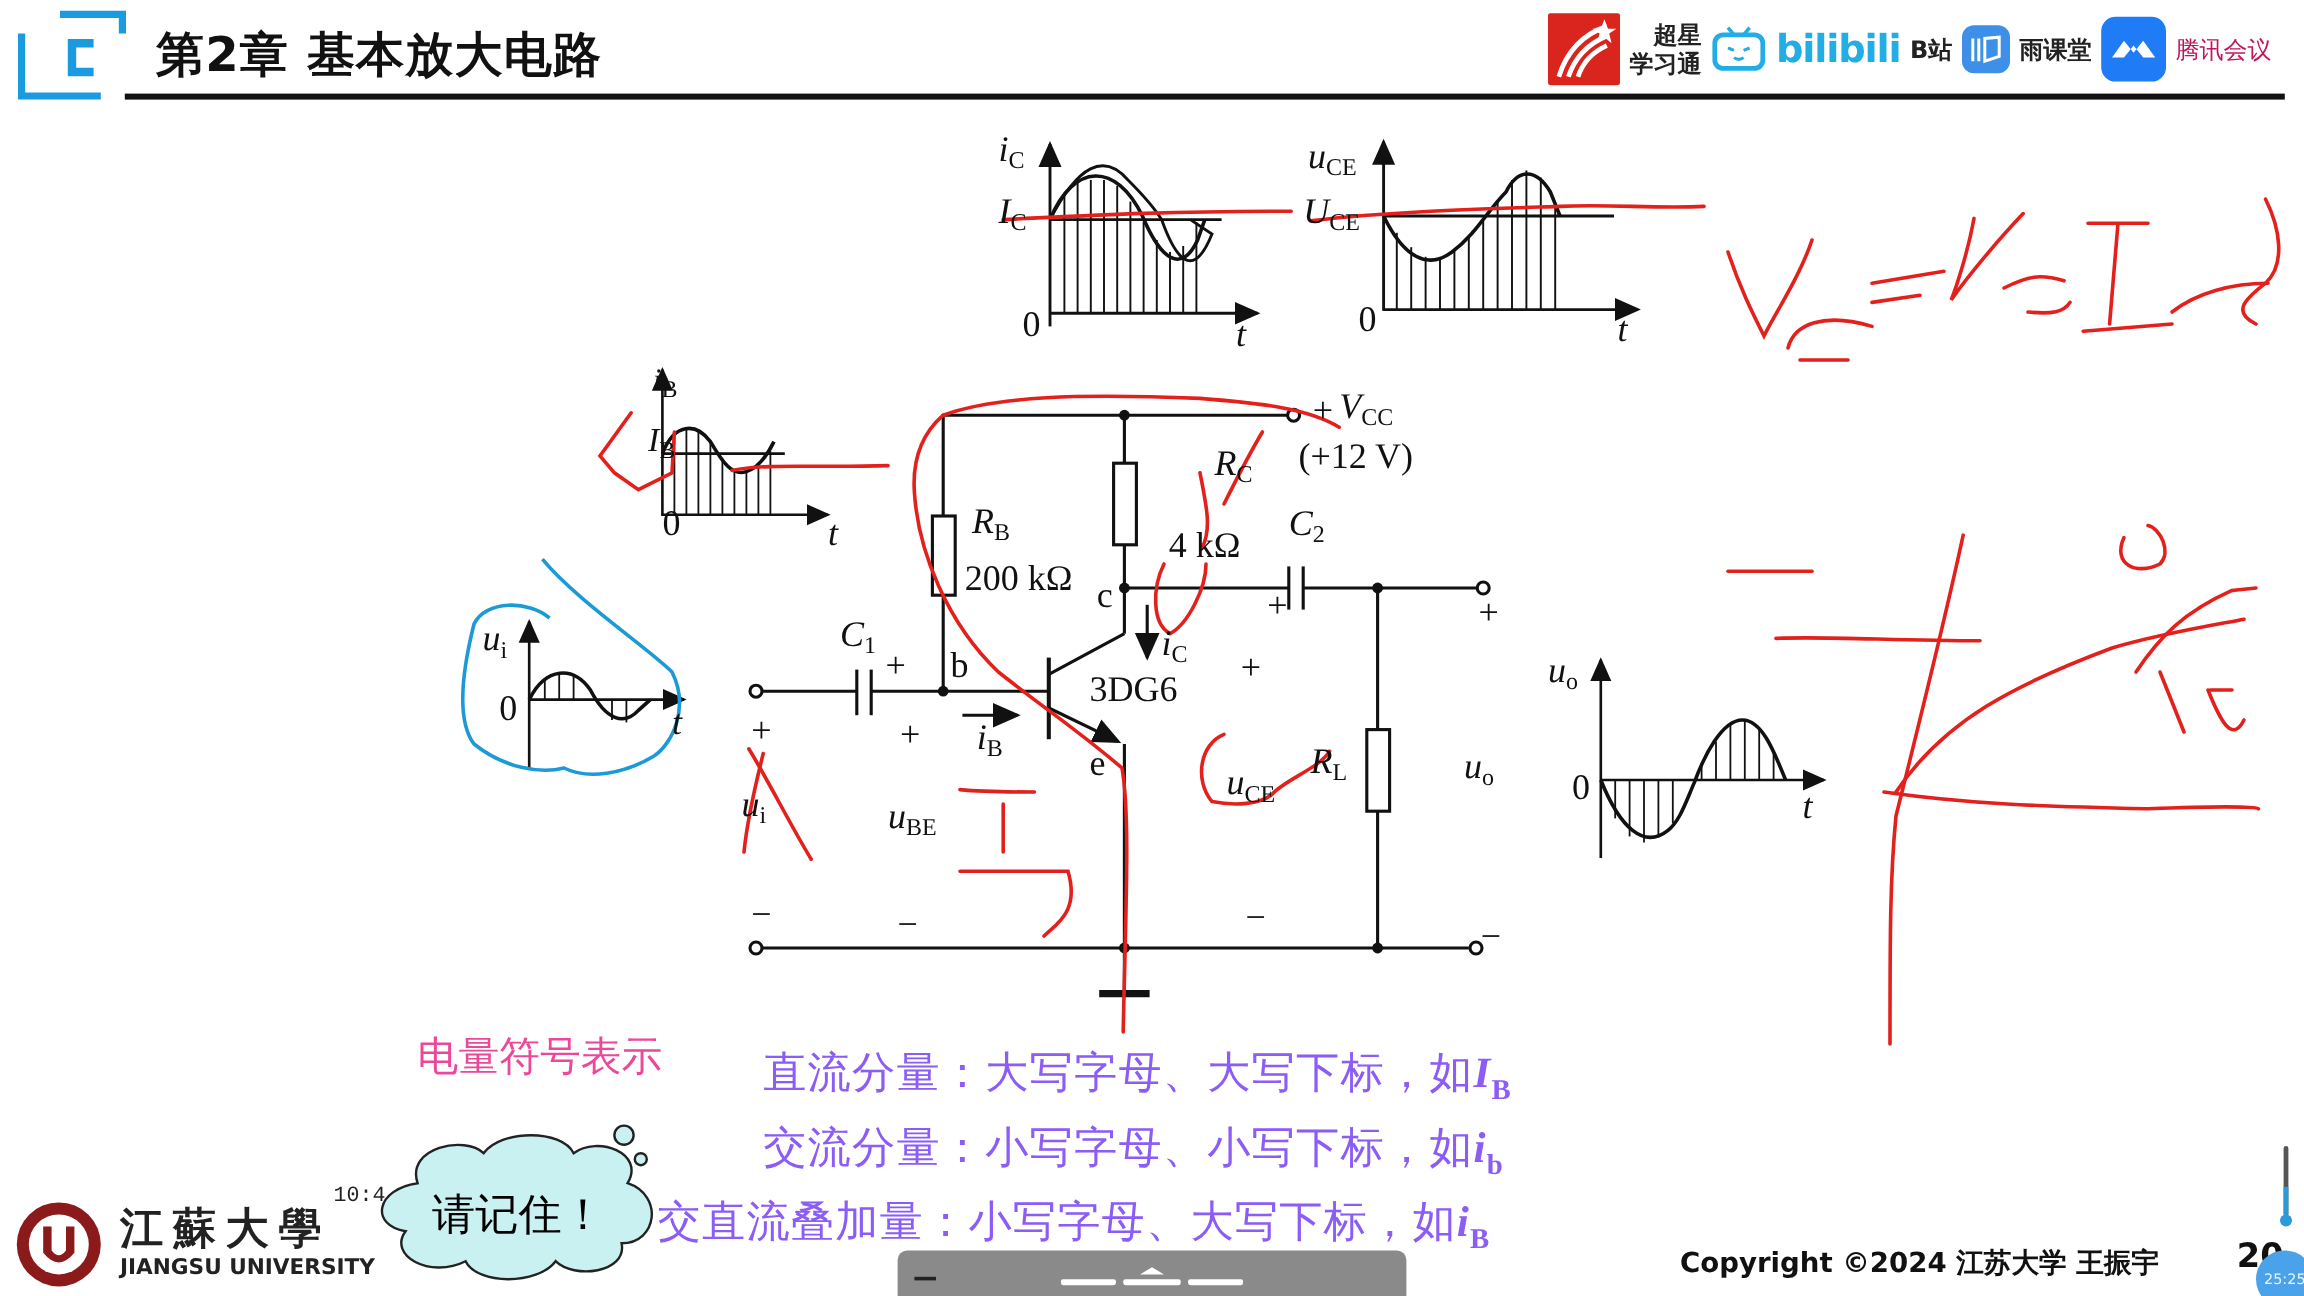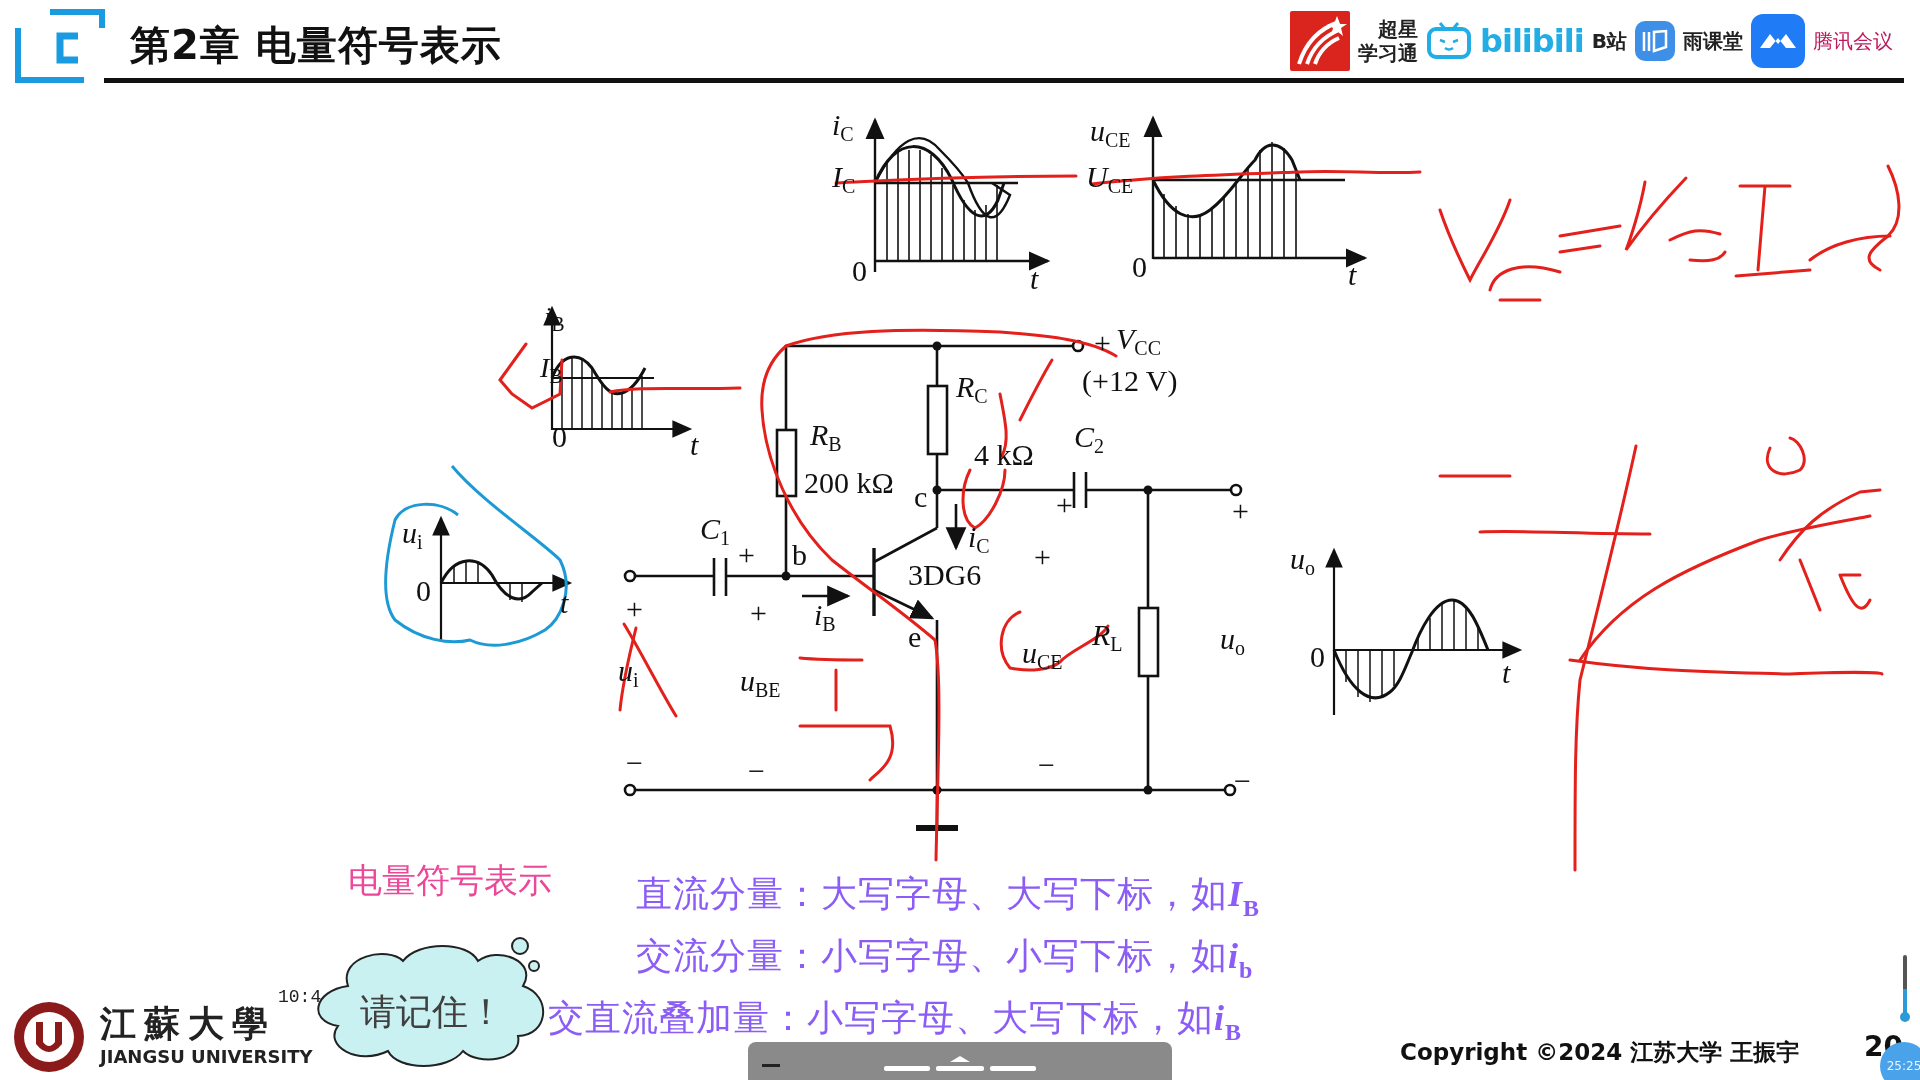--- a/index.html
+++ b/index.html
@@ -12,39 +12,39 @@
   .brand-txt { font-family:"DejaVu Sans","Liberation Sans",sans-serif; font-weight:bold; font-size:20px; color:#222; line-height:24px;text-align:right; }
   .brand-sm { font-family:"DejaVu Sans","Liberation Sans",sans-serif; font-size:20px; color:#be185d; }
   .box { border-radius:10px; display:flex; align-items:center; justify-content:center; }
   .lbl { font-family:"Liberation Serif","DejaVu Serif",serif; color:#111; font-size:30px; }
   .lbl i { font-style:italic; }
   .lbl sub { font-size:20px; font-style:normal; vertical-align:-6px; }
   .red-text { font-family:"DejaVu Serif","Liberation Serif",serif; color:#8b5cf6; font-size:36px; letter-spacing:1px; }
   .red-text b { font-family:"Liberation Serif",serif; font-style:italic; font-weight:bold; }
   .red-text b sub { font-size:24px; font-style:normal; vertical-align:-10px; }
   .notation-title { left:348px; top:858px; font-family:"DejaVu Serif",serif; color:#ec4899; font-size:34px; }
-  .cloud-text { left:360px; top:988px; font-family:"DejaVu Serif",serif; color:#404040; font-size:36px; }
+  .cloud-text { left:360px; top:988px; font-family:"DejaVu Serif",serif; color:#000000; font-size:36px; }
   .footer-copy { left:1400px; top:1037px; font-family:"DejaVu Sans","Liberation Sans",sans-serif; font-weight:bold; font-size:23px; color:#111; }
   .page-num { left:1864px; top:1030px; font-family:"DejaVu Sans",sans-serif; font-weight:bold; font-size:28px; color:#111; }
   .uni-cn { left:100px; top:1000px; font-family:"DejaVu Serif",serif; font-weight:bold; font-size:36px; color:#222; letter-spacing:8px; }
   .uni-en { left:100px; top:1046px; font-family:"DejaVu Sans",sans-serif; font-weight:bold; font-size:18px; color:#222; letter-spacing:0px; }
   .clock-small { left:278px; top:987px; font-family:Liberation Mono, monospace; font-size:18px; color:#222; }
   .toolbar { left:748px; top:1042px; width:424px; height:38px; background:#8a8a8a; border-radius:8px 8px 0 0; }
   .timer-bubble { left:1880px; top:1042px; width:48px; height:48px; border-radius:50%; background:#4aa3ea; color:#e8f4ff; font-family:"DejaVu Sans",sans-serif; font-size:12px; display:flex; align-items:center; justify-content:center; }
   .thermo { left:1900px; top:955px; width:10px; height:70px; }
 </style>
 </head>
 <body>
 
 <svg class="abs hdr-logo" viewBox="0 0 94 76">
   <path d="M4 20 L4 72 L70 72" stroke="#1a9be0" stroke-width="6" fill="none"></path>
   <path d="M36 4 L88 4 L88 20" stroke="#1a9be0" stroke-width="6" fill="none"></path>
   <path d="M64 28 L46 28 L46 52 L64 52" stroke="#1a9be0" stroke-width="7" fill="none"></path>
 </svg>
-<div class="abs title">第2章 电量符号表示</div>
+<div class="abs title">第2章 基本放大电路</div>
 <div class="abs hdr-rule"></div>
 
 <div class="abs brand-row">
   <div class="box" style="width:60px;height:60px;background:#d9251d;border-radius:2px;">
     <svg width="54" height="54" viewBox="0 0 54 54">
         <path d="M6 50 Q16 18 46 8" stroke="#fff" stroke-width="4" fill="none"></path>
         <path d="M14 50 Q22 26 46 16" stroke="#fff" stroke-width="4" fill="none"></path>
         <path d="M22 50 Q28 32 46 24" stroke="#fff" stroke-width="4" fill="none"></path>
         <polygon points="44,2 47,10 54,10 48,14 50,22 44,17 38,22 40,14 34,10 41,10" fill="#fff"></polygon>
       </svg>
@@ -276,21 +276,21 @@
 
 <div class="abs lbl" style="left:1290px;top:542px;"><i>u</i><sub>o</sub></div>
 <div class="abs lbl" style="left:1310px;top:640px;">0</div>
 <div class="abs lbl" style="left:1502px;top:656px;"><i>t</i></div>
 
 <div class="abs lbl" style="left:1094px;top:326px;">+</div>
 <div class="abs lbl" style="left:1116px;top:322px;"><i>V</i><sub>CC</sub></div>
 <div class="abs lbl" style="left:1082px;top:364px;">(+12 V)</div>
 <div class="abs lbl" style="left:810px;top:418px;"><i>R</i><sub>B</sub></div>
 <div class="abs lbl" style="left:804px;top:466px;">200 kΩ</div>
-<div class="abs lbl" style="left:956px;top:370px;"><i>R</i><sub>C</sub></div>
+<div class="abs lbl" style="left:1012px;top:370px;"><i>R</i><sub>C</sub></div>
 <div class="abs lbl" style="left:950px;top:438px;margin-left:24px;">4 kΩ</div>
 <div class="abs lbl" style="left:700px;top:512px;"><i>C</i><sub>1</sub></div>
 <div class="abs lbl" style="left:1074px;top:420px;"><i>C</i><sub>2</sub></div>
 <div class="abs lbl" style="left:1092px;top:618px;"><i>R</i><sub>L</sub></div>
 <div class="abs lbl" style="left:908px;top:558px;">3DG6</div>
 <div class="abs lbl" style="left:792px;top:538px;">b</div>
 <div class="abs lbl" style="left:914px;top:480px;">c</div>
 <div class="abs lbl" style="left:908px;top:620px;">e</div>
 <div class="abs lbl" style="left:814px;top:598px;"><i>i</i><sub>B</sub></div>
 <div class="abs lbl" style="left:968px;top:520px;"><i>i</i><sub>C</sub></div>

